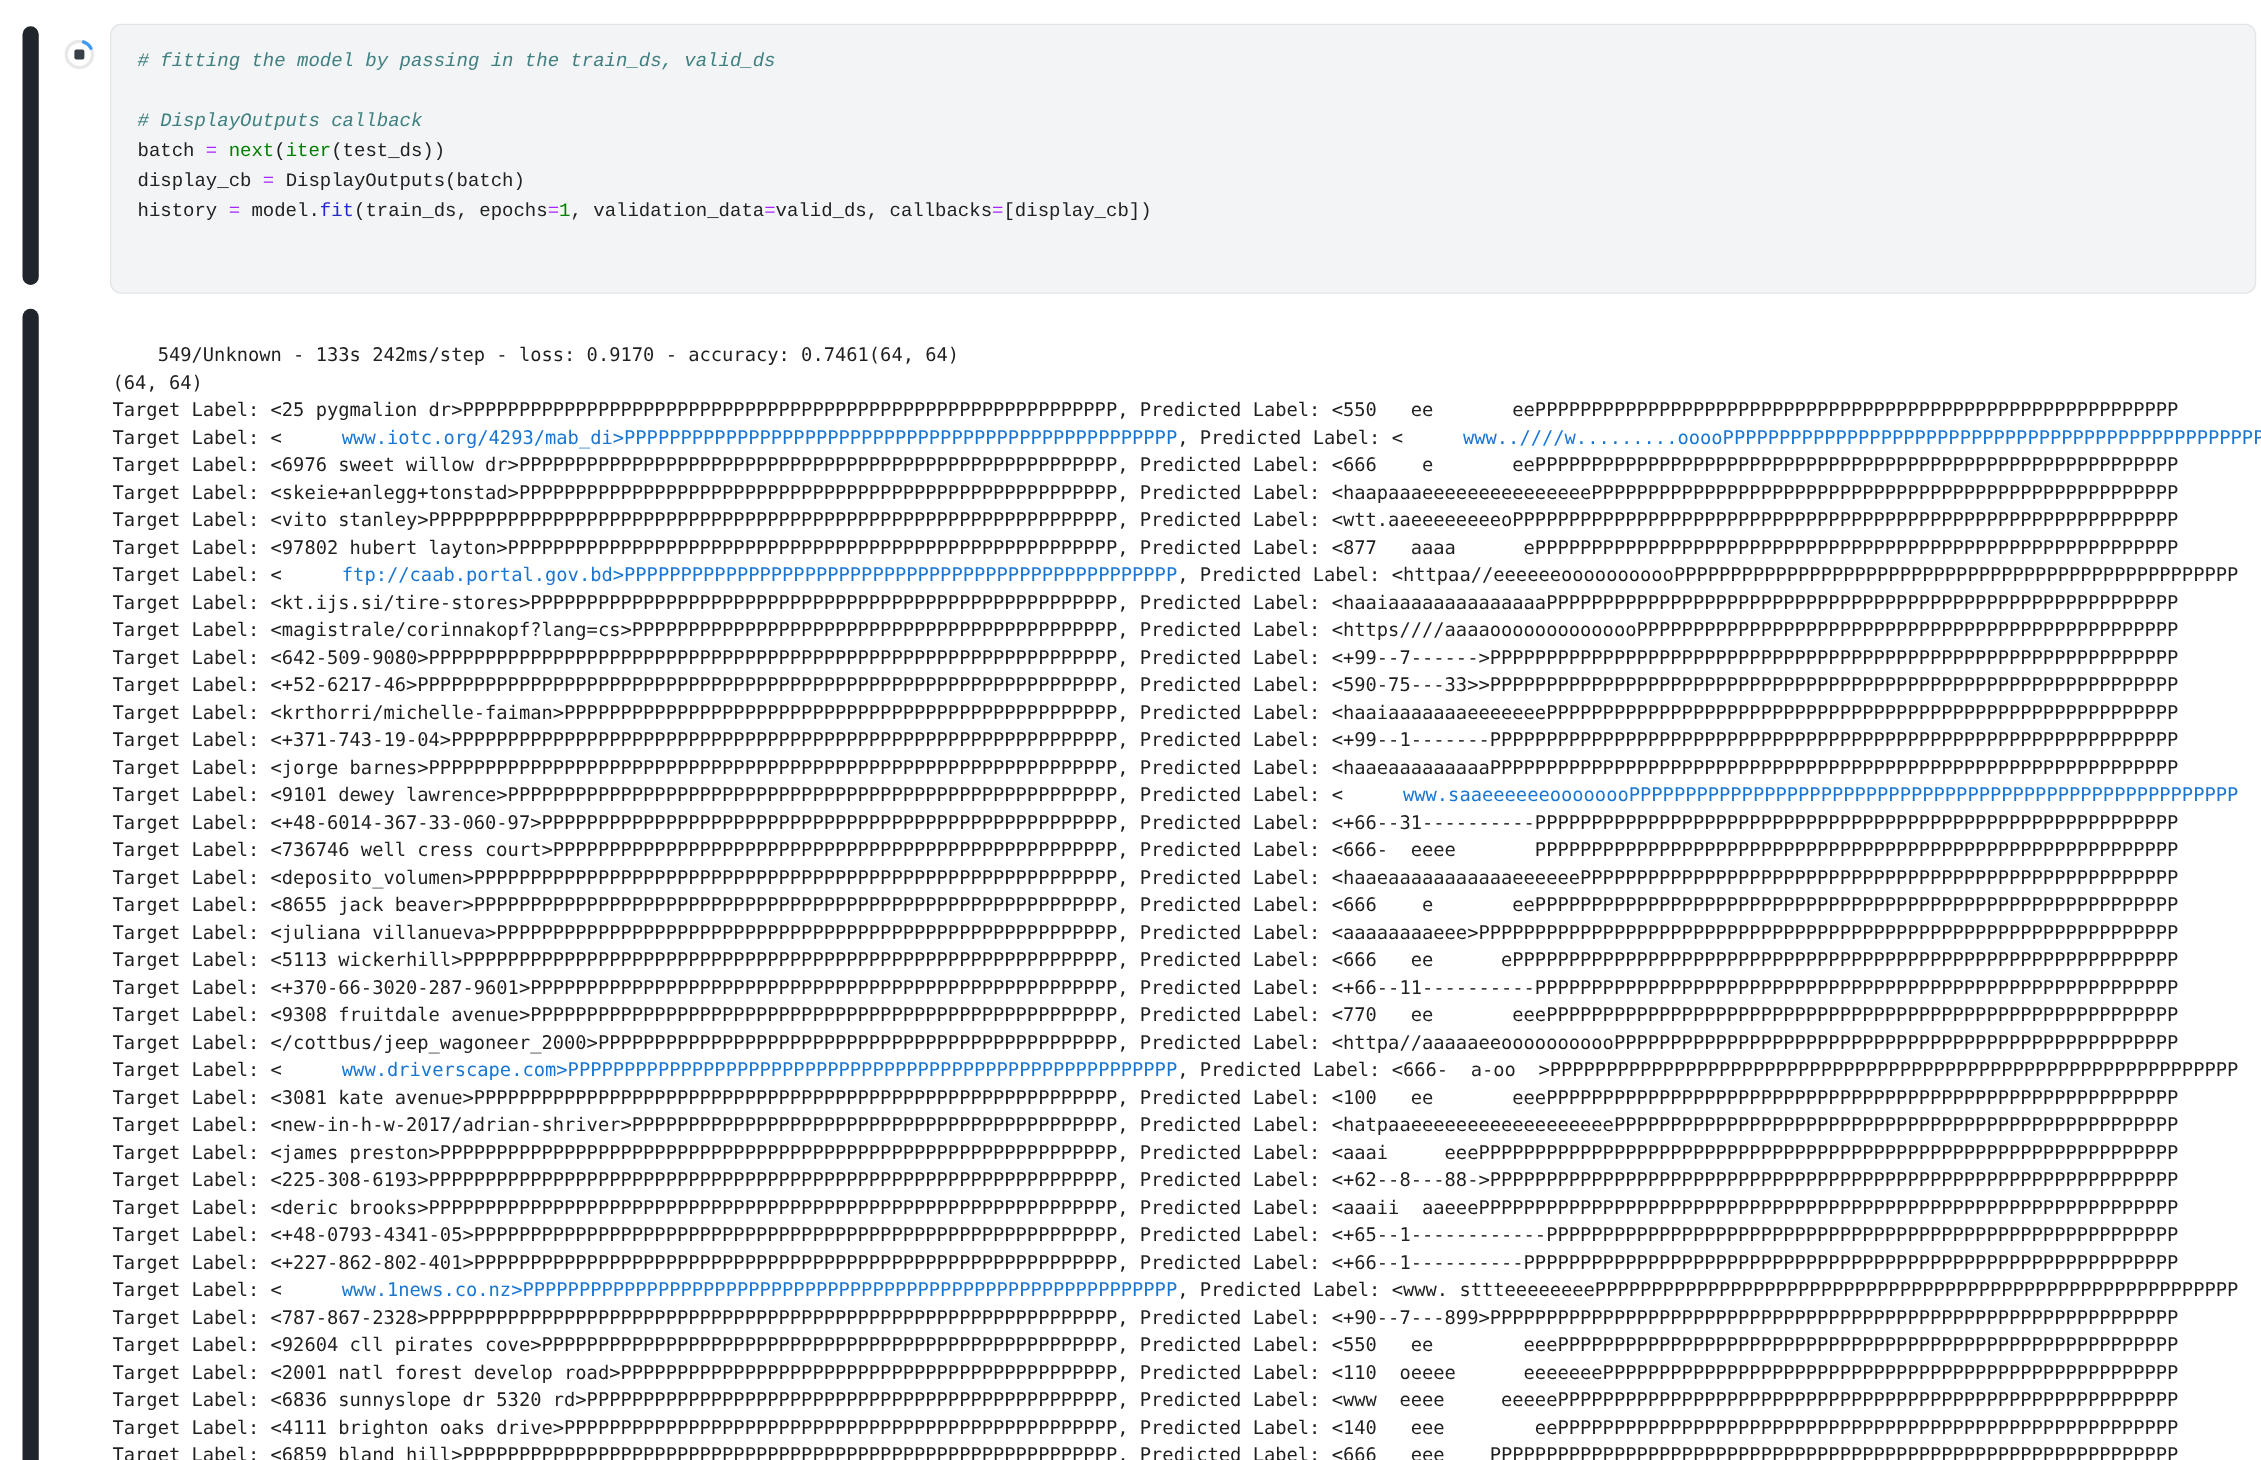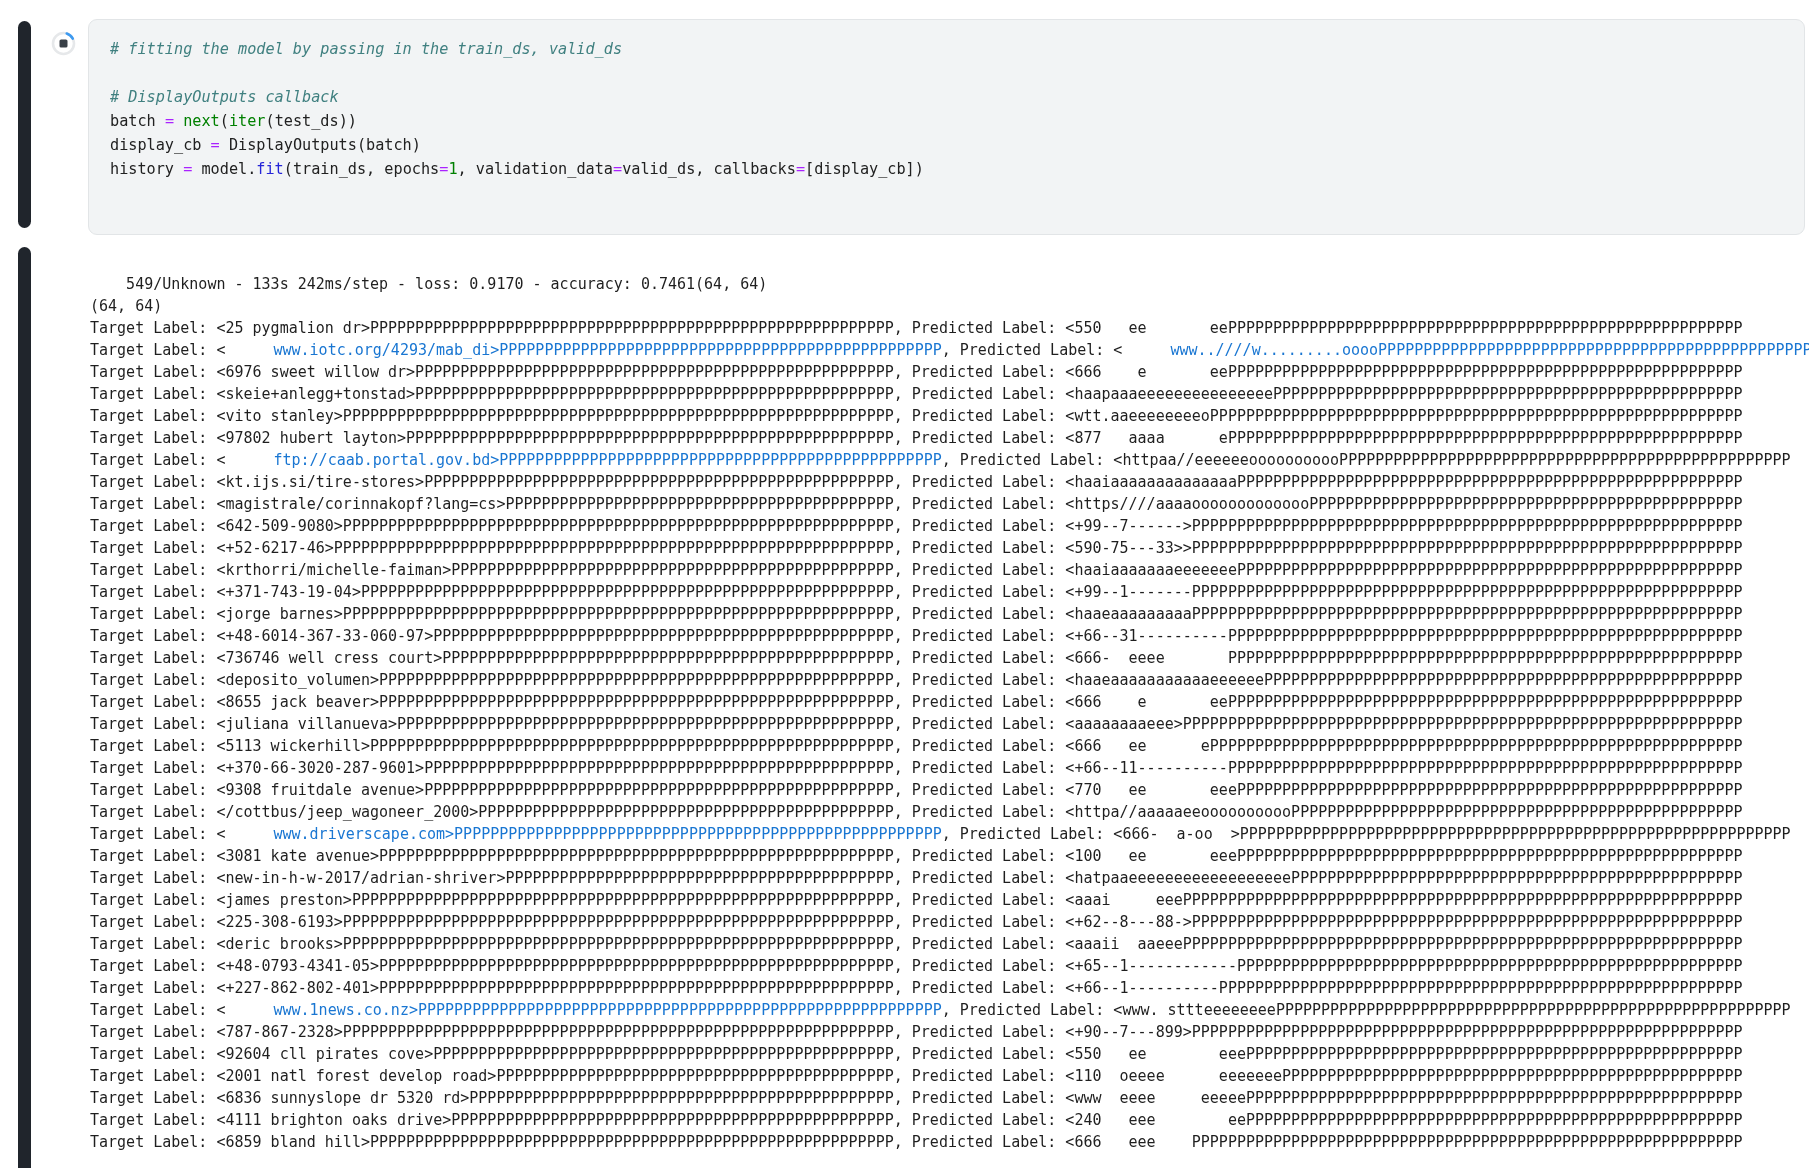--- a/index.html
+++ b/index.html
@@ -3,21 +3,21 @@
 <meta charset="utf-8">
 <style>
   html,body{margin:0;padding:0;background:#ffffff;width:1809px;height:1168px;overflow:hidden;}
   .stage{position:relative;width:1809px;height:1168px;background:#ffffff;font-family:"DejaVu Sans Mono",monospace;}
   .collapser{position:absolute;left:18px;width:13px;border-radius:8px;background:#20252c;cursor:pointer;}
   .input-collapser{top:21px;height:207px;}
   .output-collapser{top:247px;height:940px;}
   .run-indicator{position:absolute;left:50px;top:30px;width:27px;height:27px;cursor:pointer;}
   .input-area{position:absolute;left:88px;top:19px;width:1717px;height:216px;background:#f2f4f5;border:1px solid #e2e5e7;border-radius:9px;box-sizing:border-box;}
   .code{padding:17px 0 0 21px;font-size:15.2px;line-height:24px;color:#212121;white-space:pre;}
-  .code-line{height:24px;}
+  .code-line{height:24px;font-family:Liberation Mono, monospace;}
   .tok-plain{color:#212121;}
   .tok-comment{color:#408080;font-style:italic;}
   .tok-op{color:#aa22ff;}
   .tok-builtin{color:#008000;}
   .tok-num{color:#008000;}
   .tok-func{color:#2525d8;}
   .output-area{position:absolute;left:90px;top:246px;width:1719px;height:922px;overflow:hidden;margin-top:27px;}
   .out-line{white-space:pre;font-size:15px;line-height:22px;color:#1f1f1f;}
   .link{color:#1976d2;cursor:pointer;padding-left:48px;}
 </style>
@@ -53,20 +53,21 @@
         <div class="out-line"><span>Target Label: &lt;</span><span>vito stanley&gt;PPPPPPPPPPPPPPPPPPPPPPPPPPPPPPPPPPPPPPPPPPPPPPPPPPPPPPPPPPPPP</span><span>, Predicted Label: &lt;</span><span>wtt.aaeeeeeeeeoPPPPPPPPPPPPPPPPPPPPPPPPPPPPPPPPPPPPPPPPPPPPPPPPPPPPPPPPPPP</span></div>
         <div class="out-line"><span>Target Label: &lt;</span><span>97802 hubert layton&gt;PPPPPPPPPPPPPPPPPPPPPPPPPPPPPPPPPPPPPPPPPPPPPPPPPPPPPP</span><span>, Predicted Label: &lt;</span><span>877   aaaa      ePPPPPPPPPPPPPPPPPPPPPPPPPPPPPPPPPPPPPPPPPPPPPPPPPPPPPPPPP</span></div>
         <div class="out-line"><span>Target Label: &lt;</span><span class="link">ftp://caab.portal.gov.bd&gt;PPPPPPPPPPPPPPPPPPPPPPPPPPPPPPPPPPPPPPPPPPPPPPPPP</span><span>, Predicted Label: &lt;</span><span>httpaa//eeeeeeooooooooooPPPPPPPPPPPPPPPPPPPPPPPPPPPPPPPPPPPPPPPPPPPPPPPPPP</span></div>
         <div class="out-line"><span>Target Label: &lt;</span><span>kt.ijs.si/tire-stores&gt;PPPPPPPPPPPPPPPPPPPPPPPPPPPPPPPPPPPPPPPPPPPPPPPPPPPP</span><span>, Predicted Label: &lt;</span><span>haaiaaaaaaaaaaaaaaPPPPPPPPPPPPPPPPPPPPPPPPPPPPPPPPPPPPPPPPPPPPPPPPPPPPPPPP</span></div>
         <div class="out-line"><span>Target Label: &lt;</span><span>magistrale/corinnakopf?lang=cs&gt;PPPPPPPPPPPPPPPPPPPPPPPPPPPPPPPPPPPPPPPPPPP</span><span>, Predicted Label: &lt;</span><span>https////aaaaoooooooooooooPPPPPPPPPPPPPPPPPPPPPPPPPPPPPPPPPPPPPPPPPPPPPPPP</span></div>
         <div class="out-line"><span>Target Label: &lt;</span><span>642-509-9080&gt;PPPPPPPPPPPPPPPPPPPPPPPPPPPPPPPPPPPPPPPPPPPPPPPPPPPPPPPPPPPPP</span><span>, Predicted Label: &lt;</span><span>+99--7------&gt;PPPPPPPPPPPPPPPPPPPPPPPPPPPPPPPPPPPPPPPPPPPPPPPPPPPPPPPPPPPPP</span></div>
         <div class="out-line"><span>Target Label: &lt;</span><span>+52-6217-46&gt;PPPPPPPPPPPPPPPPPPPPPPPPPPPPPPPPPPPPPPPPPPPPPPPPPPPPPPPPPPPPPP</span><span>, Predicted Label: &lt;</span><span>590-75---33&gt;&gt;PPPPPPPPPPPPPPPPPPPPPPPPPPPPPPPPPPPPPPPPPPPPPPPPPPPPPPPPPPPPP</span></div>
         <div class="out-line"><span>Target Label: &lt;</span><span>krthorri/michelle-faiman&gt;PPPPPPPPPPPPPPPPPPPPPPPPPPPPPPPPPPPPPPPPPPPPPPPPP</span><span>, Predicted Label: &lt;</span><span>haaiaaaaaaaeeeeeeePPPPPPPPPPPPPPPPPPPPPPPPPPPPPPPPPPPPPPPPPPPPPPPPPPPPPPPP</span></div>
         <div class="out-line"><span>Target Label: &lt;</span><span>+371-743-19-04&gt;PPPPPPPPPPPPPPPPPPPPPPPPPPPPPPPPPPPPPPPPPPPPPPPPPPPPPPPPPPP</span><span>, Predicted Label: &lt;</span><span>+99--1-------PPPPPPPPPPPPPPPPPPPPPPPPPPPPPPPPPPPPPPPPPPPPPPPPPPPPPPPPPPPPP</span></div>
         <div class="out-line"><span>Target Label: &lt;</span><span>jorge barnes&gt;PPPPPPPPPPPPPPPPPPPPPPPPPPPPPPPPPPPPPPPPPPPPPPPPPPPPPPPPPPPPP</span><span>, Predicted Label: &lt;</span><span>haaeaaaaaaaaaPPPPPPPPPPPPPPPPPPPPPPPPPPPPPPPPPPPPPPPPPPPPPPPPPPPPPPPPPPPPP</span></div>
+        <div class="out-line"><span>Target Label: &lt;</span><span>9101 dewey lawrence&gt;PPPPPPPPPPPPPPPPPPPPPPPPPPPPPPPPPPPPPPPPPPPPPPPPPPPPPP</span><span>, Predicted Label: &lt;</span><span class="link">www.saaeeeeeeoooooooPPPPPPPPPPPPPPPPPPPPPPPPPPPPPPPPPPPPPPPPPPPPPPPPPPPPPP</span></div>
         <div class="out-line"><span>Target Label: &lt;</span><span>+48-6014-367-33-060-97&gt;PPPPPPPPPPPPPPPPPPPPPPPPPPPPPPPPPPPPPPPPPPPPPPPPPPP</span><span>, Predicted Label: &lt;</span><span>+66--31----------PPPPPPPPPPPPPPPPPPPPPPPPPPPPPPPPPPPPPPPPPPPPPPPPPPPPPPPPP</span></div>
         <div class="out-line"><span>Target Label: &lt;</span><span>736746 well cress court&gt;PPPPPPPPPPPPPPPPPPPPPPPPPPPPPPPPPPPPPPPPPPPPPPPPPP</span><span>, Predicted Label: &lt;</span><span>666-  eeee       PPPPPPPPPPPPPPPPPPPPPPPPPPPPPPPPPPPPPPPPPPPPPPPPPPPPPPPPP</span></div>
         <div class="out-line"><span>Target Label: &lt;</span><span>deposito_volumen&gt;PPPPPPPPPPPPPPPPPPPPPPPPPPPPPPPPPPPPPPPPPPPPPPPPPPPPPPPPP</span><span>, Predicted Label: &lt;</span><span>haaeaaaaaaaaaaaeeeeeePPPPPPPPPPPPPPPPPPPPPPPPPPPPPPPPPPPPPPPPPPPPPPPPPPPPP</span></div>
         <div class="out-line"><span>Target Label: &lt;</span><span>8655 jack beaver&gt;PPPPPPPPPPPPPPPPPPPPPPPPPPPPPPPPPPPPPPPPPPPPPPPPPPPPPPPPP</span><span>, Predicted Label: &lt;</span><span>666    e       eePPPPPPPPPPPPPPPPPPPPPPPPPPPPPPPPPPPPPPPPPPPPPPPPPPPPPPPPP</span></div>
         <div class="out-line"><span>Target Label: &lt;</span><span>juliana villanueva&gt;PPPPPPPPPPPPPPPPPPPPPPPPPPPPPPPPPPPPPPPPPPPPPPPPPPPPPPP</span><span>, Predicted Label: &lt;</span><span>aaaaaaaaeee&gt;PPPPPPPPPPPPPPPPPPPPPPPPPPPPPPPPPPPPPPPPPPPPPPPPPPPPPPPPPPPPPP</span></div>
         <div class="out-line"><span>Target Label: &lt;</span><span>5113 wickerhill&gt;PPPPPPPPPPPPPPPPPPPPPPPPPPPPPPPPPPPPPPPPPPPPPPPPPPPPPPPPPP</span><span>, Predicted Label: &lt;</span><span>666   ee      ePPPPPPPPPPPPPPPPPPPPPPPPPPPPPPPPPPPPPPPPPPPPPPPPPPPPPPPPPPP</span></div>
         <div class="out-line"><span>Target Label: &lt;</span><span>+370-66-3020-287-9601&gt;PPPPPPPPPPPPPPPPPPPPPPPPPPPPPPPPPPPPPPPPPPPPPPPPPPPP</span><span>, Predicted Label: &lt;</span><span>+66--11----------PPPPPPPPPPPPPPPPPPPPPPPPPPPPPPPPPPPPPPPPPPPPPPPPPPPPPPPPP</span></div>
         <div class="out-line"><span>Target Label: &lt;</span><span>9308 fruitdale avenue&gt;PPPPPPPPPPPPPPPPPPPPPPPPPPPPPPPPPPPPPPPPPPPPPPPPPPPP</span><span>, Predicted Label: &lt;</span><span>770   ee       eeePPPPPPPPPPPPPPPPPPPPPPPPPPPPPPPPPPPPPPPPPPPPPPPPPPPPPPPP</span></div>
         <div class="out-line"><span>Target Label: &lt;</span><span>/cottbus/jeep_wagoneer_2000&gt;PPPPPPPPPPPPPPPPPPPPPPPPPPPPPPPPPPPPPPPPPPPPPP</span><span>, Predicted Label: &lt;</span><span>httpa//aaaaaeeooooooooooPPPPPPPPPPPPPPPPPPPPPPPPPPPPPPPPPPPPPPPPPPPPPPPPPP</span></div>
         <div class="out-line"><span>Target Label: &lt;</span><span class="link">www.driverscape.com&gt;PPPPPPPPPPPPPPPPPPPPPPPPPPPPPPPPPPPPPPPPPPPPPPPPPPPPPP</span><span>, Predicted Label: &lt;</span><span>666-  a-oo  &gt;PPPPPPPPPPPPPPPPPPPPPPPPPPPPPPPPPPPPPPPPPPPPPPPPPPPPPPPPPPPPP</span></div>
@@ -75,18 +76,18 @@
         <div class="out-line"><span>Target Label: &lt;</span><span>james preston&gt;PPPPPPPPPPPPPPPPPPPPPPPPPPPPPPPPPPPPPPPPPPPPPPPPPPPPPPPPPPPP</span><span>, Predicted Label: &lt;</span><span>aaai     eeePPPPPPPPPPPPPPPPPPPPPPPPPPPPPPPPPPPPPPPPPPPPPPPPPPPPPPPPPPPPPP</span></div>
         <div class="out-line"><span>Target Label: &lt;</span><span>225-308-6193&gt;PPPPPPPPPPPPPPPPPPPPPPPPPPPPPPPPPPPPPPPPPPPPPPPPPPPPPPPPPPPPP</span><span>, Predicted Label: &lt;</span><span>+62--8---88-&gt;PPPPPPPPPPPPPPPPPPPPPPPPPPPPPPPPPPPPPPPPPPPPPPPPPPPPPPPPPPPPP</span></div>
         <div class="out-line"><span>Target Label: &lt;</span><span>deric brooks&gt;PPPPPPPPPPPPPPPPPPPPPPPPPPPPPPPPPPPPPPPPPPPPPPPPPPPPPPPPPPPPP</span><span>, Predicted Label: &lt;</span><span>aaaii  aaeeePPPPPPPPPPPPPPPPPPPPPPPPPPPPPPPPPPPPPPPPPPPPPPPPPPPPPPPPPPPPPP</span></div>
         <div class="out-line"><span>Target Label: &lt;</span><span>+48-0793-4341-05&gt;PPPPPPPPPPPPPPPPPPPPPPPPPPPPPPPPPPPPPPPPPPPPPPPPPPPPPPPPP</span><span>, Predicted Label: &lt;</span><span>+65--1------------PPPPPPPPPPPPPPPPPPPPPPPPPPPPPPPPPPPPPPPPPPPPPPPPPPPPPPPP</span></div>
         <div class="out-line"><span>Target Label: &lt;</span><span>+227-862-802-401&gt;PPPPPPPPPPPPPPPPPPPPPPPPPPPPPPPPPPPPPPPPPPPPPPPPPPPPPPPPP</span><span>, Predicted Label: &lt;</span><span>+66--1----------PPPPPPPPPPPPPPPPPPPPPPPPPPPPPPPPPPPPPPPPPPPPPPPPPPPPPPPPPP</span></div>
         <div class="out-line"><span>Target Label: &lt;</span><span class="link">www.1news.co.nz&gt;PPPPPPPPPPPPPPPPPPPPPPPPPPPPPPPPPPPPPPPPPPPPPPPPPPPPPPPPPP</span><span>, Predicted Label: &lt;</span><span>www. sttteeeeeeeePPPPPPPPPPPPPPPPPPPPPPPPPPPPPPPPPPPPPPPPPPPPPPPPPPPPPPPPP</span></div>
         <div class="out-line"><span>Target Label: &lt;</span><span>787-867-2328&gt;PPPPPPPPPPPPPPPPPPPPPPPPPPPPPPPPPPPPPPPPPPPPPPPPPPPPPPPPPPPPP</span><span>, Predicted Label: &lt;</span><span>+90--7---899&gt;PPPPPPPPPPPPPPPPPPPPPPPPPPPPPPPPPPPPPPPPPPPPPPPPPPPPPPPPPPPPP</span></div>
         <div class="out-line"><span>Target Label: &lt;</span><span>92604 cll pirates cove&gt;PPPPPPPPPPPPPPPPPPPPPPPPPPPPPPPPPPPPPPPPPPPPPPPPPPP</span><span>, Predicted Label: &lt;</span><span>550   ee        eeePPPPPPPPPPPPPPPPPPPPPPPPPPPPPPPPPPPPPPPPPPPPPPPPPPPPPPP</span></div>
         <div class="out-line"><span>Target Label: &lt;</span><span>2001 natl forest develop road&gt;PPPPPPPPPPPPPPPPPPPPPPPPPPPPPPPPPPPPPPPPPPPP</span><span>, Predicted Label: &lt;</span><span>110  oeeee      eeeeeeePPPPPPPPPPPPPPPPPPPPPPPPPPPPPPPPPPPPPPPPPPPPPPPPPPP</span></div>
         <div class="out-line"><span>Target Label: &lt;</span><span>6836 sunnyslope dr 5320 rd&gt;PPPPPPPPPPPPPPPPPPPPPPPPPPPPPPPPPPPPPPPPPPPPPPP</span><span>, Predicted Label: &lt;</span><span>www  eeee     eeeeePPPPPPPPPPPPPPPPPPPPPPPPPPPPPPPPPPPPPPPPPPPPPPPPPPPPPPP</span></div>
-        <div class="out-line"><span>Target Label: &lt;</span><span>4111 brighton oaks drive&gt;PPPPPPPPPPPPPPPPPPPPPPPPPPPPPPPPPPPPPPPPPPPPPPPPP</span><span>, Predicted Label: &lt;</span><span>240   eee        eePPPPPPPPPPPPPPPPPPPPPPPPPPPPPPPPPPPPPPPPPPPPPPPPPPPPPPP</span></div>
+        <div class="out-line"><span>Target Label: &lt;</span><span>4111 brighton oaks drive&gt;PPPPPPPPPPPPPPPPPPPPPPPPPPPPPPPPPPPPPPPPPPPPPPPPP</span><span>, Predicted Label: &lt;</span><span>140   eee        eePPPPPPPPPPPPPPPPPPPPPPPPPPPPPPPPPPPPPPPPPPPPPPPPPPPPPPP</span></div>
         <div class="out-line"><span>Target Label: &lt;</span><span>6859 bland hill&gt;PPPPPPPPPPPPPPPPPPPPPPPPPPPPPPPPPPPPPPPPPPPPPPPPPPPPPPPPPP</span><span>, Predicted Label: &lt;</span><span>666   eee    PPPPPPPPPPPPPPPPPPPPPPPPPPPPPPPPPPPPPPPPPPPPPPPPPPPPPPPPPPPPP</span></div>
       </div>
   </div>
 
 </div>
 
 </body></html>

